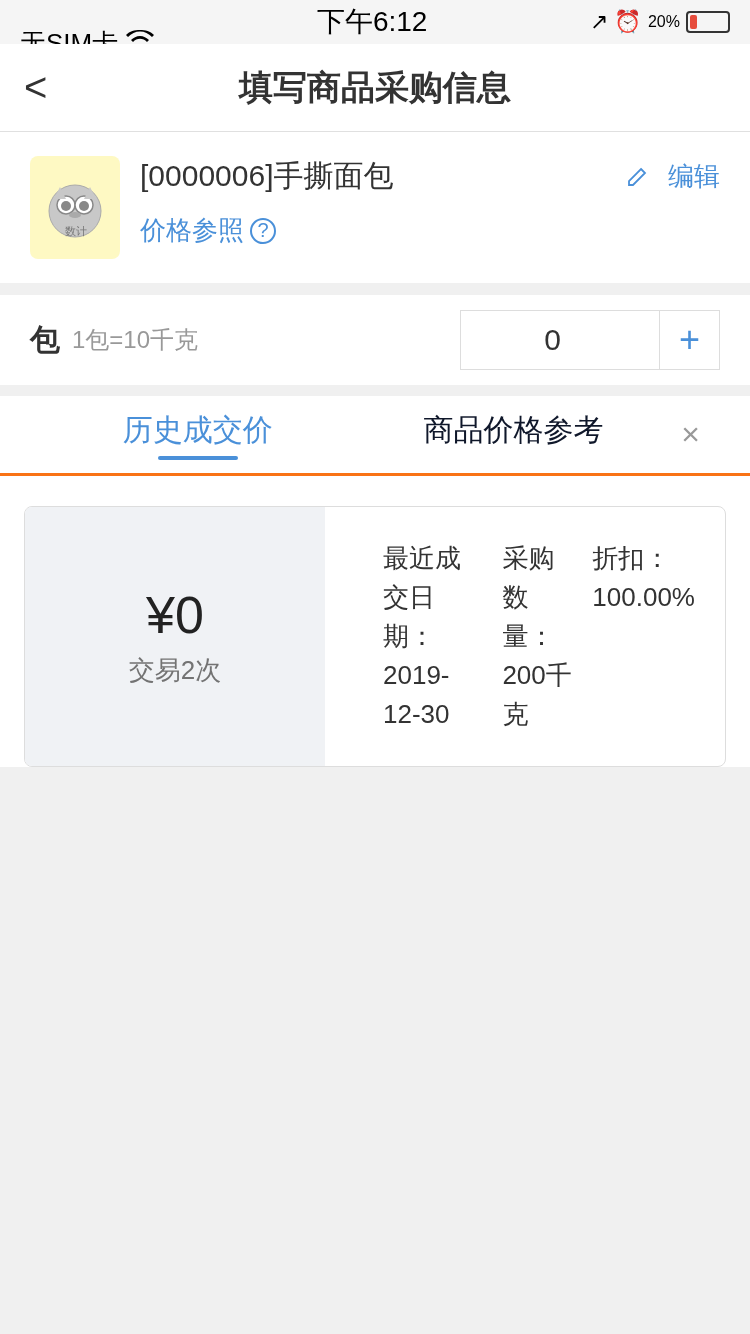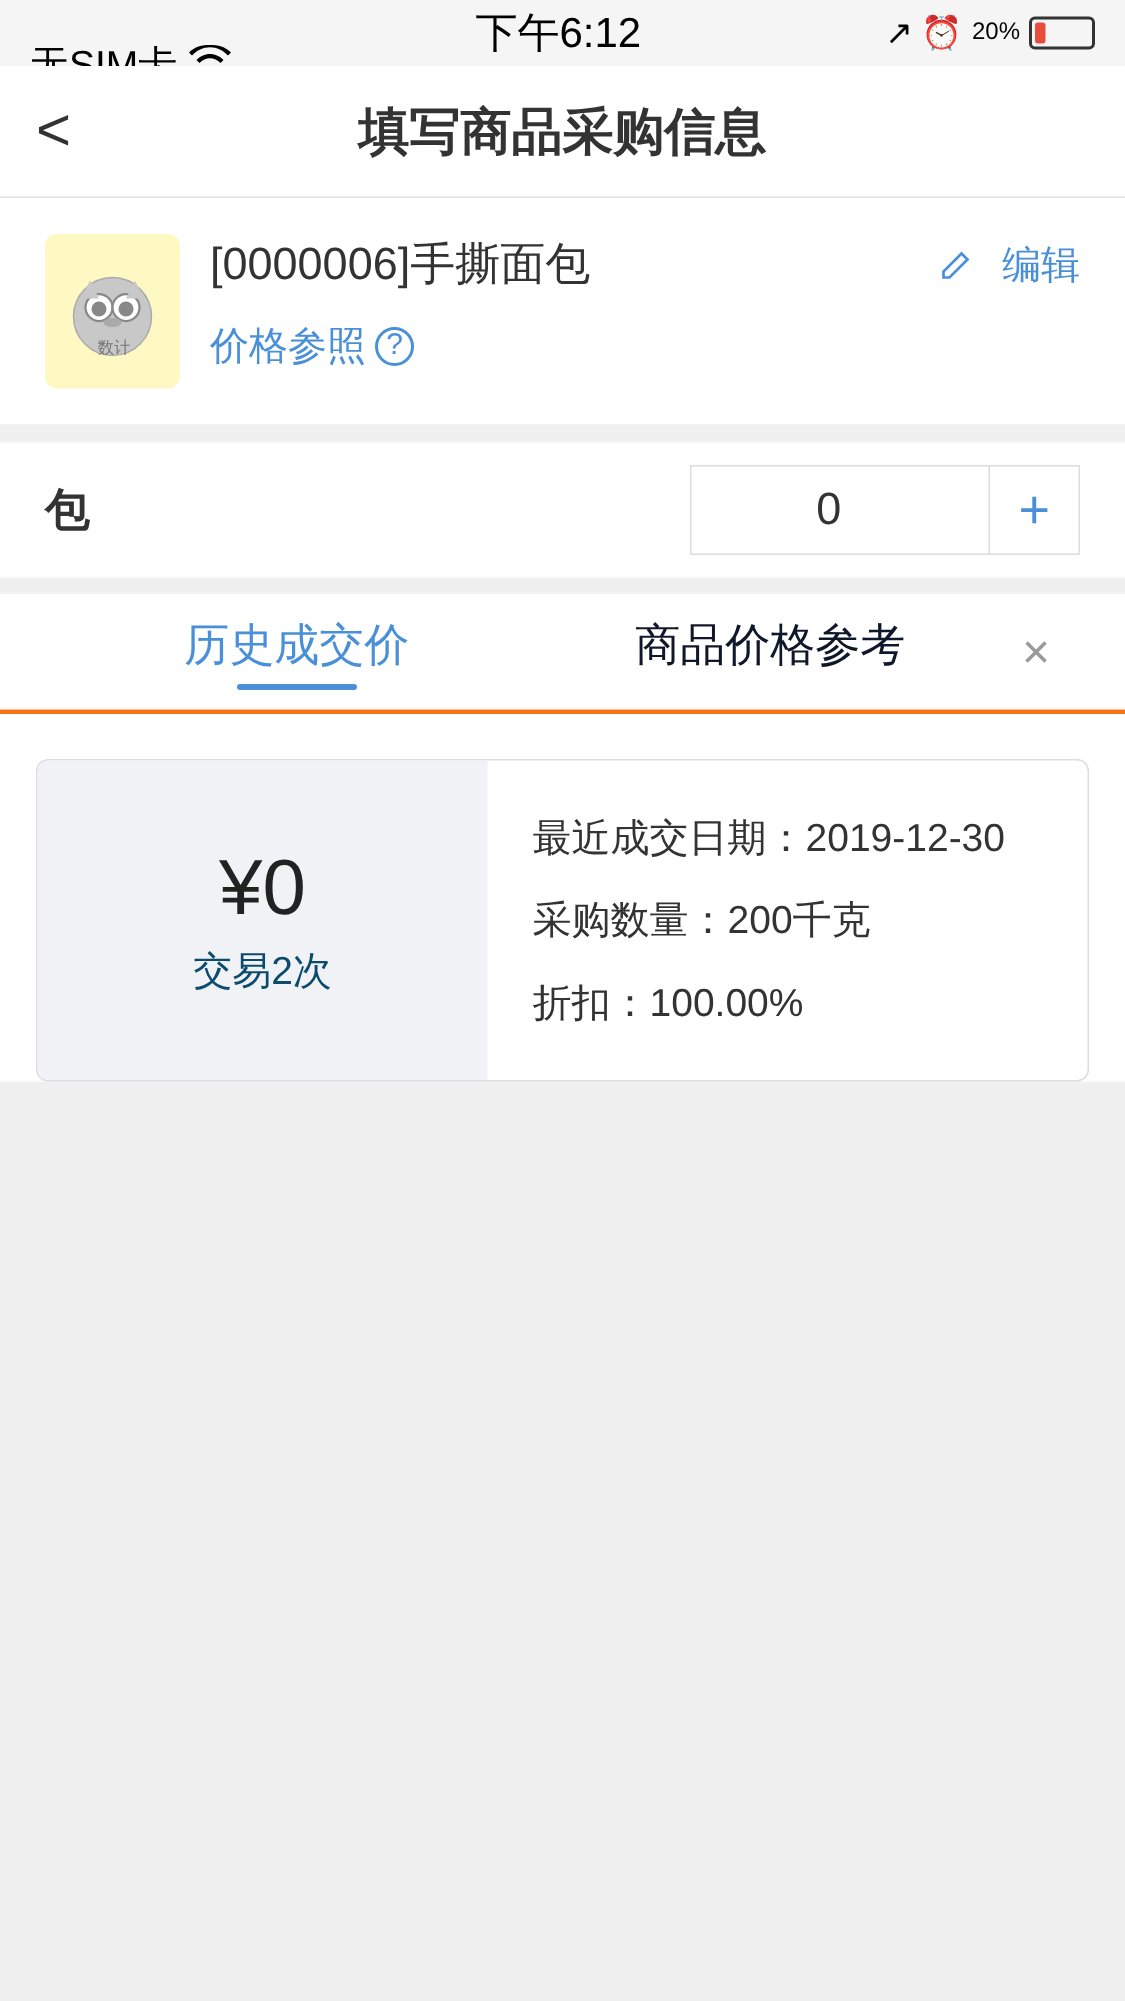--- a/index.html
+++ b/index.html
@@ -292,30 +292,31 @@
       justify-content: center;
       padding: 40px 20px;
     }
     .history-price {
       font-size: 52px;
       color: #222;
       font-weight: 500;
     }
     .history-count {
       font-size: 26px;
-      color: #0c4a6e;
+      color: #737373;
       margin-top: 8px;
     }
     .history-right {
       flex: 1;
       padding: 32px 30px;
       display: flex;
-      flex-direction: column;
+      flex-direction: row;
       gap: 16px;
       justify-content: center;
+      margin-left: 28px;
     }
     .history-detail-row {
       font-size: 26px;
       color: #333;
       line-height: 1.5;
     }
 
     
     .bottom-area {
       background: #f0f0f0;
@@ -398,20 +399,21 @@
       </div>
     </div>
   </div>
 </div>
 
 <div class="divider"></div>
 
 <div class="quantity-section">
   <div class="quantity-left">
     <span class="quantity-unit-badge">包</span>
+    <span class="quantity-conversion">1包=10千克</span>
   </div>
   <div class="quantity-right">
     <input type="number" class="quantity-input" value="0" style="">
     <div class="quantity-plus">
       <span>+</span>
     </div>
   </div>
 </div>
 
 <div class="tabs-section">

